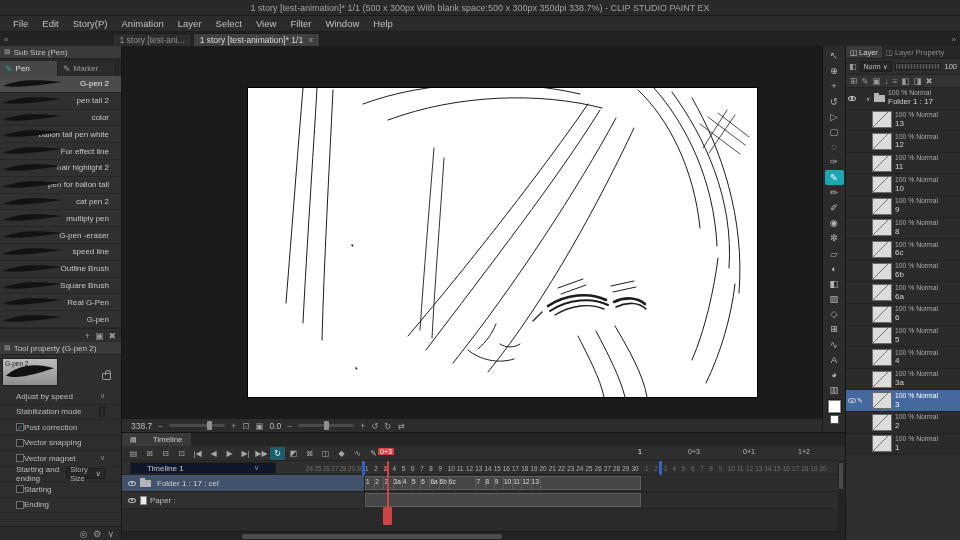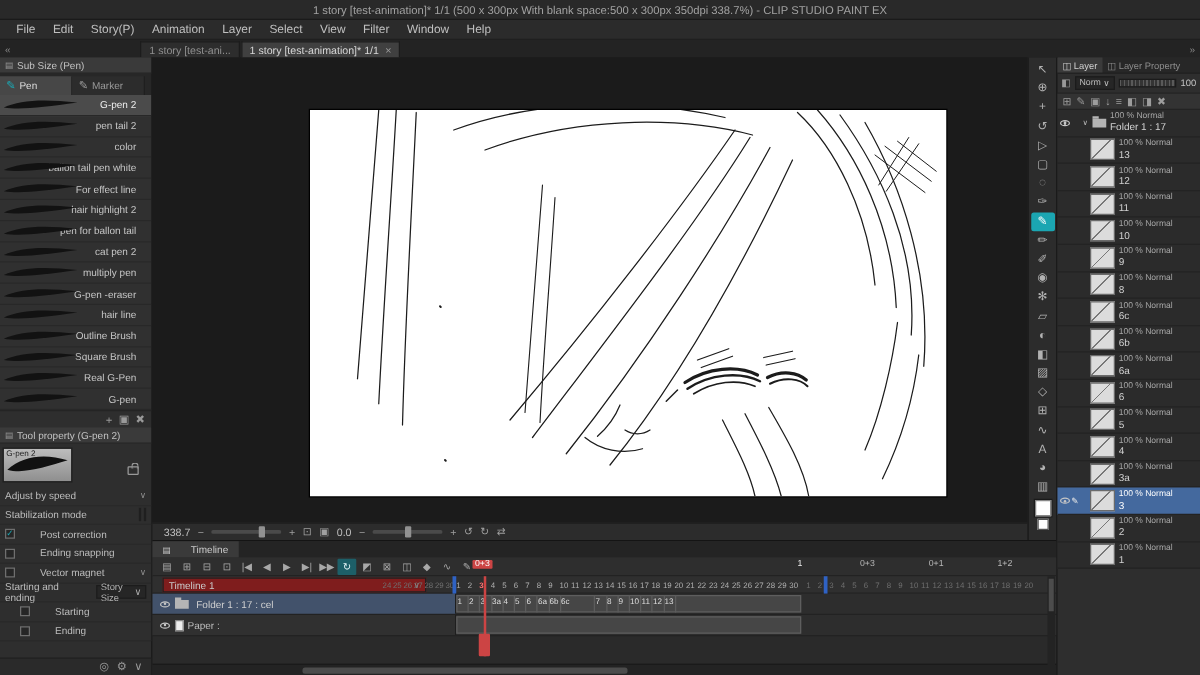--- a/index.html
+++ b/index.html
@@ -31,21 +31,21 @@
 .brush-row.selected{background:#4b4b4b;color:#eee}
 .brush-row .stroke{position:absolute;left:2px;top:2px;width:62px;height:12px}
 #subtoolFooter{height:14px;display:flex;justify-content:flex-end;align-items:center;gap:5px;padding-right:5px;background:#2e2e2e;border-top:1px solid #242424;color:#9a9a9a;font-size:9px}
 #tpBody{position:relative;background:#2e2e2e;height:158px}
 .brush-preview{position:absolute;left:2px;top:3px;width:56px;height:28px;background:linear-gradient(#bdbdbd,#8f8f8f);border:1px solid #1e1e1e}
 .brush-preview svg{width:100%;height:100%}
 .bp-label{position:absolute;left:2px;top:1px;font-size:6.5px;color:#222}
 .lock{position:absolute;left:102px;top:18px;width:9px;height:7px;border:1px solid #9a9a9a;border-radius:1px}
 .lock::before{content:"";position:absolute;left:1.5px;top:-4px;width:4px;height:4px;border:1px solid #9a9a9a;border-bottom:none;border-radius:3px 3px 0 0}
 #tpOptions{position:absolute;left:0;top:34px;width:100%}
-.tp-row{height:15.5px;display:flex;align-items:center;padding:0 4px;gap:20px;color:#bdbdbd;font-size:8px;border-bottom:1px solid #292929}
+.tp-row{height:15.5px;display:flex;align-items:center;padding:0 16px;gap:0;color:#bdbdbd;font-size:8px;border-bottom:1px solid #292929}
 .tp-row.sub{padding-left:16px}
 .cb{flex:0 0 8px;width:8px;height:8px;border:1px solid #6f6f6f;background:#262626;display:inline-flex;align-items:center;justify-content:center;font-size:7px;line-height:7px;color:var(--accent-teal)}
 .dd-arrow{margin-left:auto;color:#8f8f8f;font-size:7px}
 .val-dd{margin-left:auto;background:#262626;border:1px solid #1c1c1c;padding:0 3px;height:11px;display:flex;align-items:center;gap:3px;font-size:7.5px;color:#b0b0b0}
 .mini-btn{width:10px;height:9px;background:#3e3e3e;border:1px solid #1f1f1f}
 .mini-btn + .mini-btn{margin-left:2px}
 #lpFooter{position:absolute;left:0;bottom:0;width:100%;height:14px;display:flex;align-items:center;justify-content:flex-end;gap:6px;padding:0 7px;color:#9a9a9a;font-size:9px;background:#2a2a2a;border-top:1px solid #202020}
 
 #canvasArea{position:absolute;left:122px;top:46px;width:700px;height:372px;background:#1b1b1b;overflow:hidden}
 #canvas{position:absolute;left:126px;top:42px;width:509px;height:309px;background:#fff;box-shadow:0 0 0 1px #000}
@@ -91,21 +91,21 @@
 #timeline{position:absolute;left:122px;top:432px;width:723px;height:108px;background:#2a2a2a;border-top:1px solid #141414;font-size:8px}
 #tlTabrow{height:13px;background:#242424;display:flex}
 .tl-tab{display:flex;align-items:center;gap:16px;background:#3a3a3a;padding:0 8px;color:#cacaca;font-size:8px}
 #tlToolbar{position:relative;height:15px;background:#2e2e2e;border-bottom:1px solid #222;display:flex;align-items:center;gap:1px;padding-left:4px}
 .tl-icon{min-width:15px;height:13px;display:flex;align-items:center;justify-content:center;color:#a8a8a8;font-size:8px;padding:0 1px}
 .tl-icon.teal{background:#1d5f68;color:#e6f6f8;border-radius:1px}
 .tl-marker{position:absolute;top:2px;font-size:7px;color:#b8b8b8}
 .tl-marker.red{color:#fff;background:var(--playhead-red);padding:0 2px;border-radius:1px}
 .tl-marker.white{color:#ececec}
 #tlRulerrow{height:14px;background:#2f2f2f;border-bottom:1px solid #222;position:relative}
-#tlNameDd{position:absolute;left:8px;top:1px;width:211px;height:12px;background:#7f1d1d;border:1px solid #202020;display:flex;align-items:center;justify-content:space-between;padding:0 4px;font-size:8px;color:#cacaca}
+#tlNameDd{position:absolute;left:8px;top:1px;width:146px;height:12px;background:#0f172a;border:1px solid #202020;display:flex;align-items:center;justify-content:space-between;padding:0 16px;font-size:8px;color:#cacaca}
 .ruler-cells{position:absolute;top:0;height:14px;display:flex;align-items:center}
 .rc{width:9.2px;flex:0 0 9.2px;font-size:6.3px;color:#b0b0b0;white-space:nowrap}
 .rc.pre{width:8.4px;flex:0 0 8.4px}
 .rc.dim{color:#6f6f6f}
 .rc.red{color:#ff7070;font-weight:bold}
 .blue-bar{position:absolute;top:0;width:3px;height:14px;background:var(--marker-blue)}
 .tl-track{height:17px;border-bottom:1px solid #222;position:relative}
 .tl-track-label{position:absolute;left:0;top:0;width:243px;height:100%;display:flex;align-items:center;gap:3px;padding:0 4px;font-size:8px;color:#d0d0d0;background:#42526b;border-right:1px solid #1e1e1e}
 .tl-track.paper .tl-track-label{background:#303030;color:#bdbdbd}
 .track-area{position:absolute;left:243px;top:0;right:0;height:100%;background:#2d2d2d}
@@ -228,21 +228,21 @@
       <div class="brush-row">
         <svg viewBox="0 0 62 12" class="stroke">
           <path d="M1,8 C14,2 32,1 60,4 C32,8 14,10 1,8 Z" fill="#121212"></path>
         </svg>
         <span>G-pen -eraser</span>
       </div>
       <div class="brush-row">
         <svg viewBox="0 0 62 12" class="stroke">
           <path d="M1,8 C14,2 32,1 60,4 C32,8 14,10 1,8 Z" fill="#121212"></path>
         </svg>
-        <span>hair line</span>
+        <span>speed line</span>
       </div>
       <div class="brush-row">
         <svg viewBox="0 0 62 12" class="stroke">
           <path d="M1,8 C14,2 32,1 60,4 C32,8 14,10 1,8 Z" fill="#121212"></path>
         </svg>
         <span>Outline Brush</span>
       </div>
       <div class="brush-row">
         <svg viewBox="0 0 62 12" class="stroke">
           <path d="M1,8 C14,2 32,1 60,4 C32,8 14,10 1,8 Z" fill="#121212"></path>
@@ -287,21 +287,21 @@
         <div class="tp-row">
           <span>Stabilization mode</span>
           <span style="margin-left: auto;"><span class="mini-btn"></span><span class="mini-btn"></span></span>
         </div>
         <div class="tp-row">
           <span class="cb">✓</span>
           <span>Post correction</span>
         </div>
         <div class="tp-row">
           <span class="cb"></span>
-          <span>Ending snapping</span>
+          <span>Vector snapping</span>
         </div>
         <div class="tp-row">
           <span class="cb"></span>
           <span>Vector magnet</span>
           <span class="dd-arrow">∨</span>
         </div>
         <div class="tp-row">
           <span>Starting and ending</span>
           <span class="val-dd">
             <span>Story Size</span>

